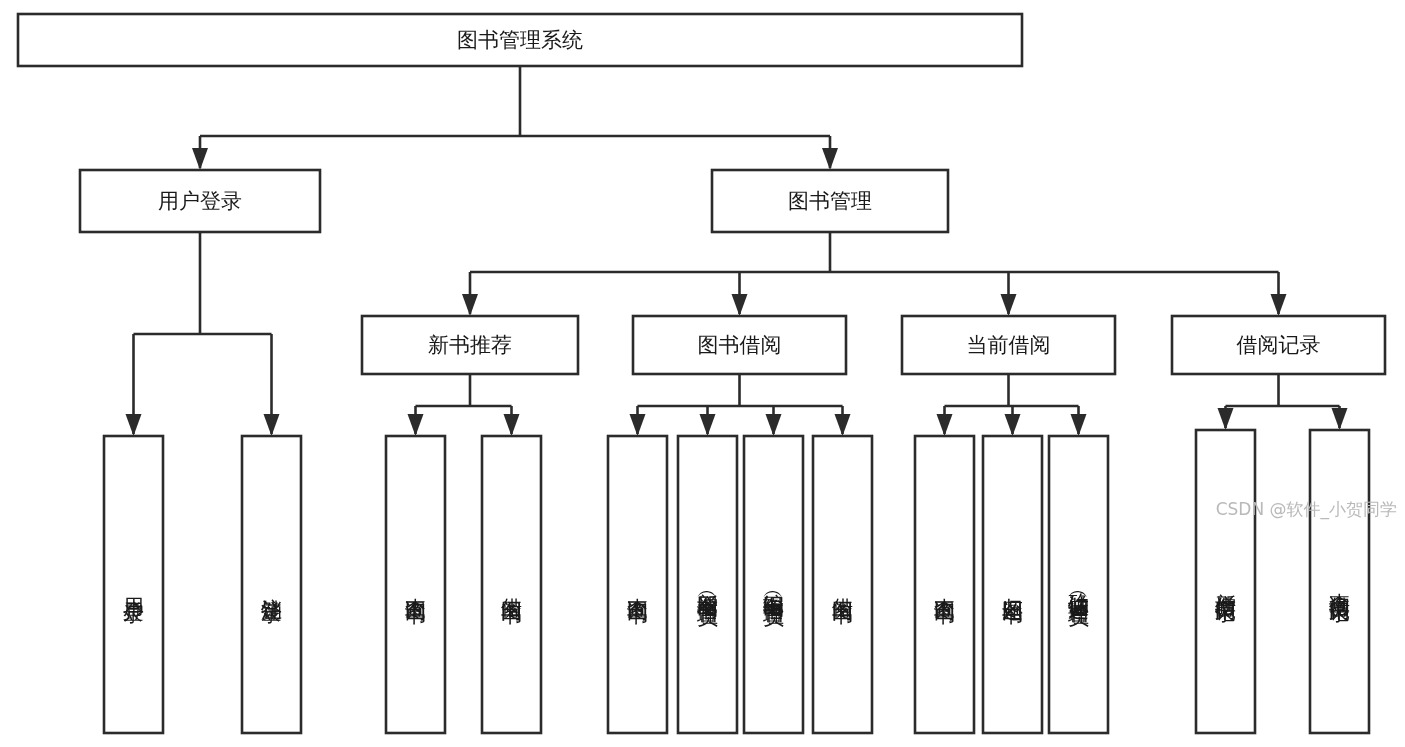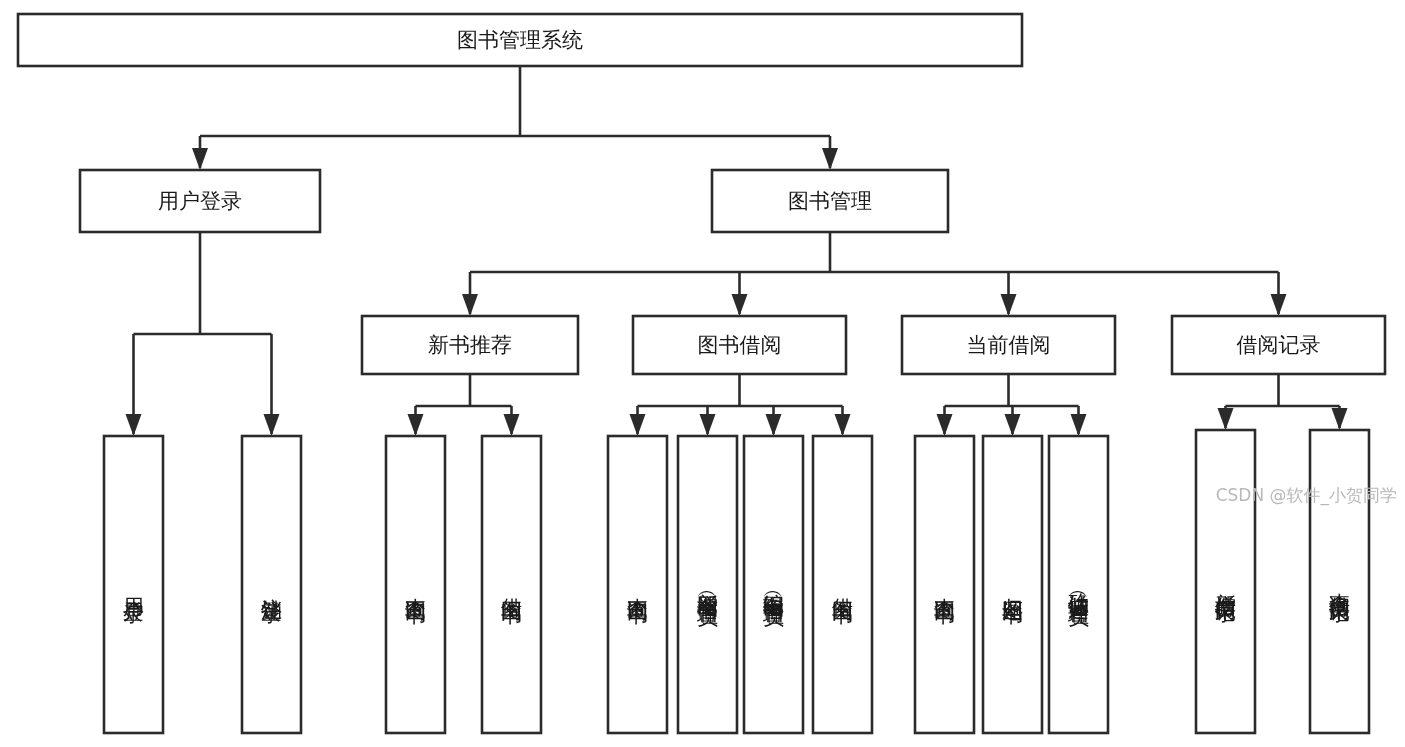--- a/index.html
+++ b/index.html
@@ -62,21 +62,21 @@
     display: flex;
     align-items: center;
     justify-content: center;
     text-align: center;
     pointer-events: none;
     white-space: nowrap;
   }
   .watermark {
     position: absolute;
     right: 8px;
-    bottom: 18px;
+    bottom: 4px;
     font-family: "DejaVu Sans", "Liberation Sans", sans-serif;
     font-size: 17px;
     color: #b9b9b9;
     white-space: nowrap;
   }
 </style>
 </head>
 <body>
 
 <div id="diagram-root">

